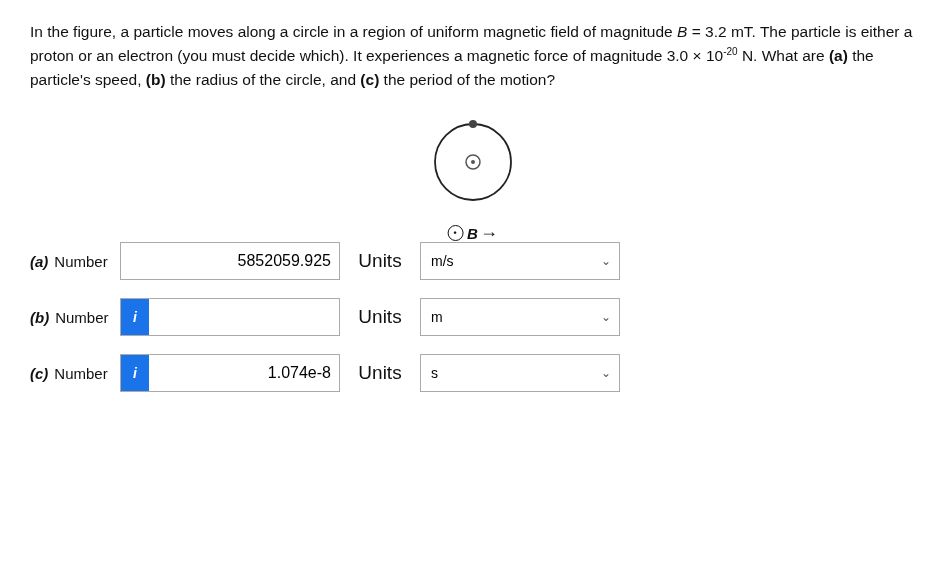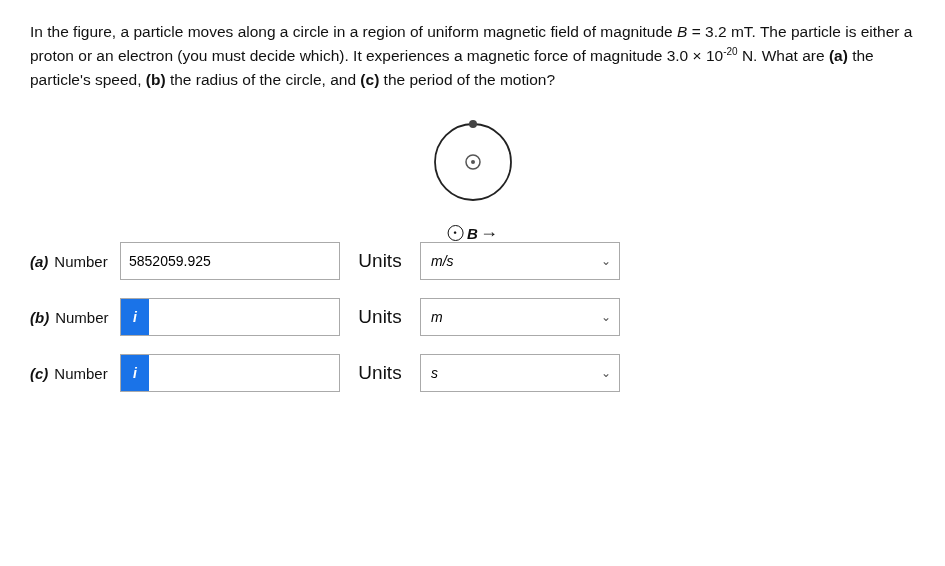--- a/index.html
+++ b/index.html
@@ -100,25 +100,26 @@
       font-size: 14px;
       cursor: pointer;
       flex-shrink: 0;
       display: flex;
       align-items: center;
       justify-content: center;
     }
     .number-input {
       border: none;
       outline: none;
-      font-size: 14px;
+      font-size: 16px;
       padding: 0 8px;
       width: 100%;
       height: 100%;
       background: transparent;
+      text-align: right;
     }
     .plain-input-wrapper {
       display: flex;
       align-items: center;
       border: 1.5px solid #aaa;
       width: 220px;
       height: 38px;
       flex-shrink: 0;
     }
     .units-label {
@@ -140,21 +141,20 @@
       appearance: none;
       -webkit-appearance: none;
       border: none;
       outline: none;
       background: transparent;
       font-size: 14px;
       padding: 0 30px 0 10px;
       width: 100%;
       height: 100%;
       cursor: pointer;
-      font-style: italic;
     }
     .chevron-icon {
       position: absolute;
       right: 8px;
       pointer-events: none;
       font-size: 12px;
       color: #555;
     }
   </style>
 </head>
@@ -227,20 +227,21 @@
     </div>
   </div>
 
   <div class="answer-row">
     <div class="part-label">
       <span class="part-letter">(c)</span>
       <span>Number</span>
     </div>
     <div class="input-wrapper">
       <button class="info-btn">i</button>
+      <input class="number-input" type="text" value="1.074e-8" style="">
     </div>
     <span class="units-label">Units</span>
     <div class="units-select-wrapper">
       <select class="units-select">
         <option>s</option>
         <option>ms</option>
         <option>μs</option>
         <option>ns</option>
       </select>
       <span class="chevron-icon">⌄</span>

